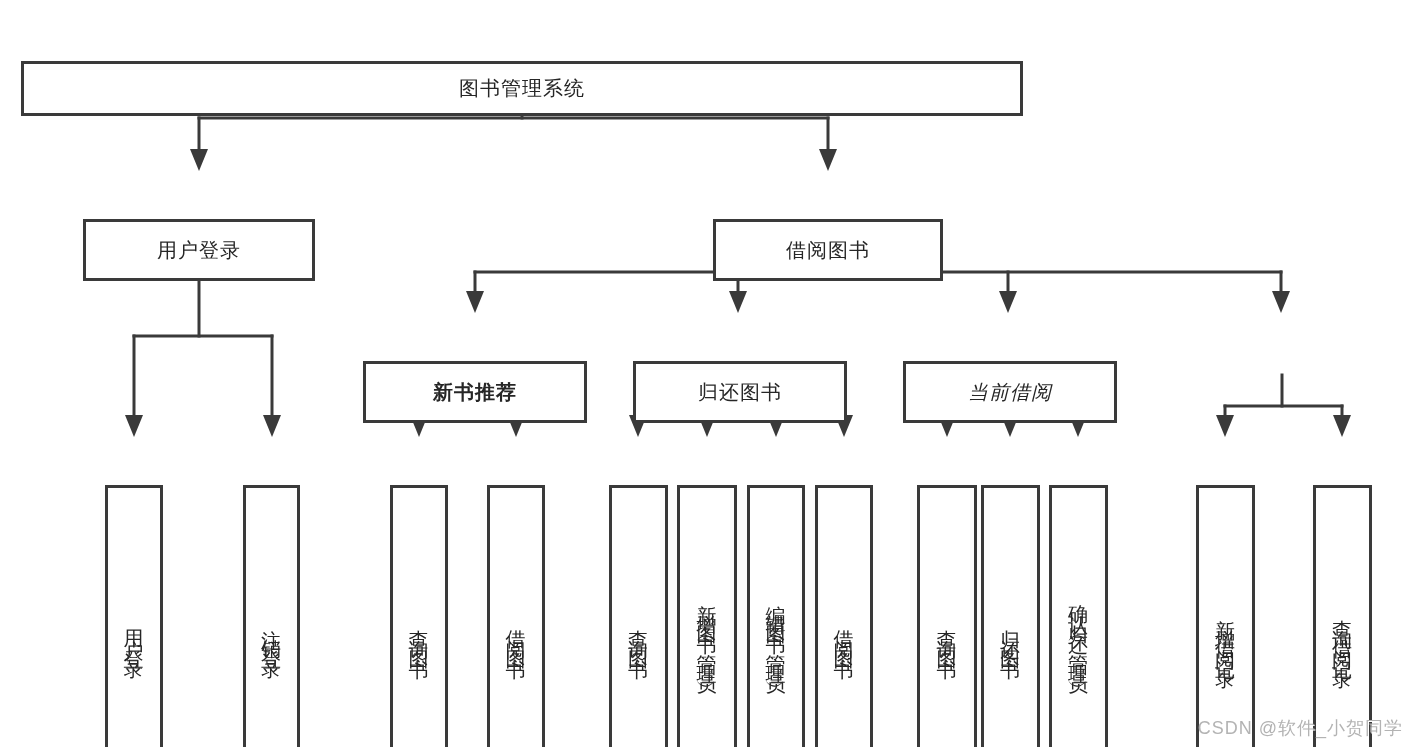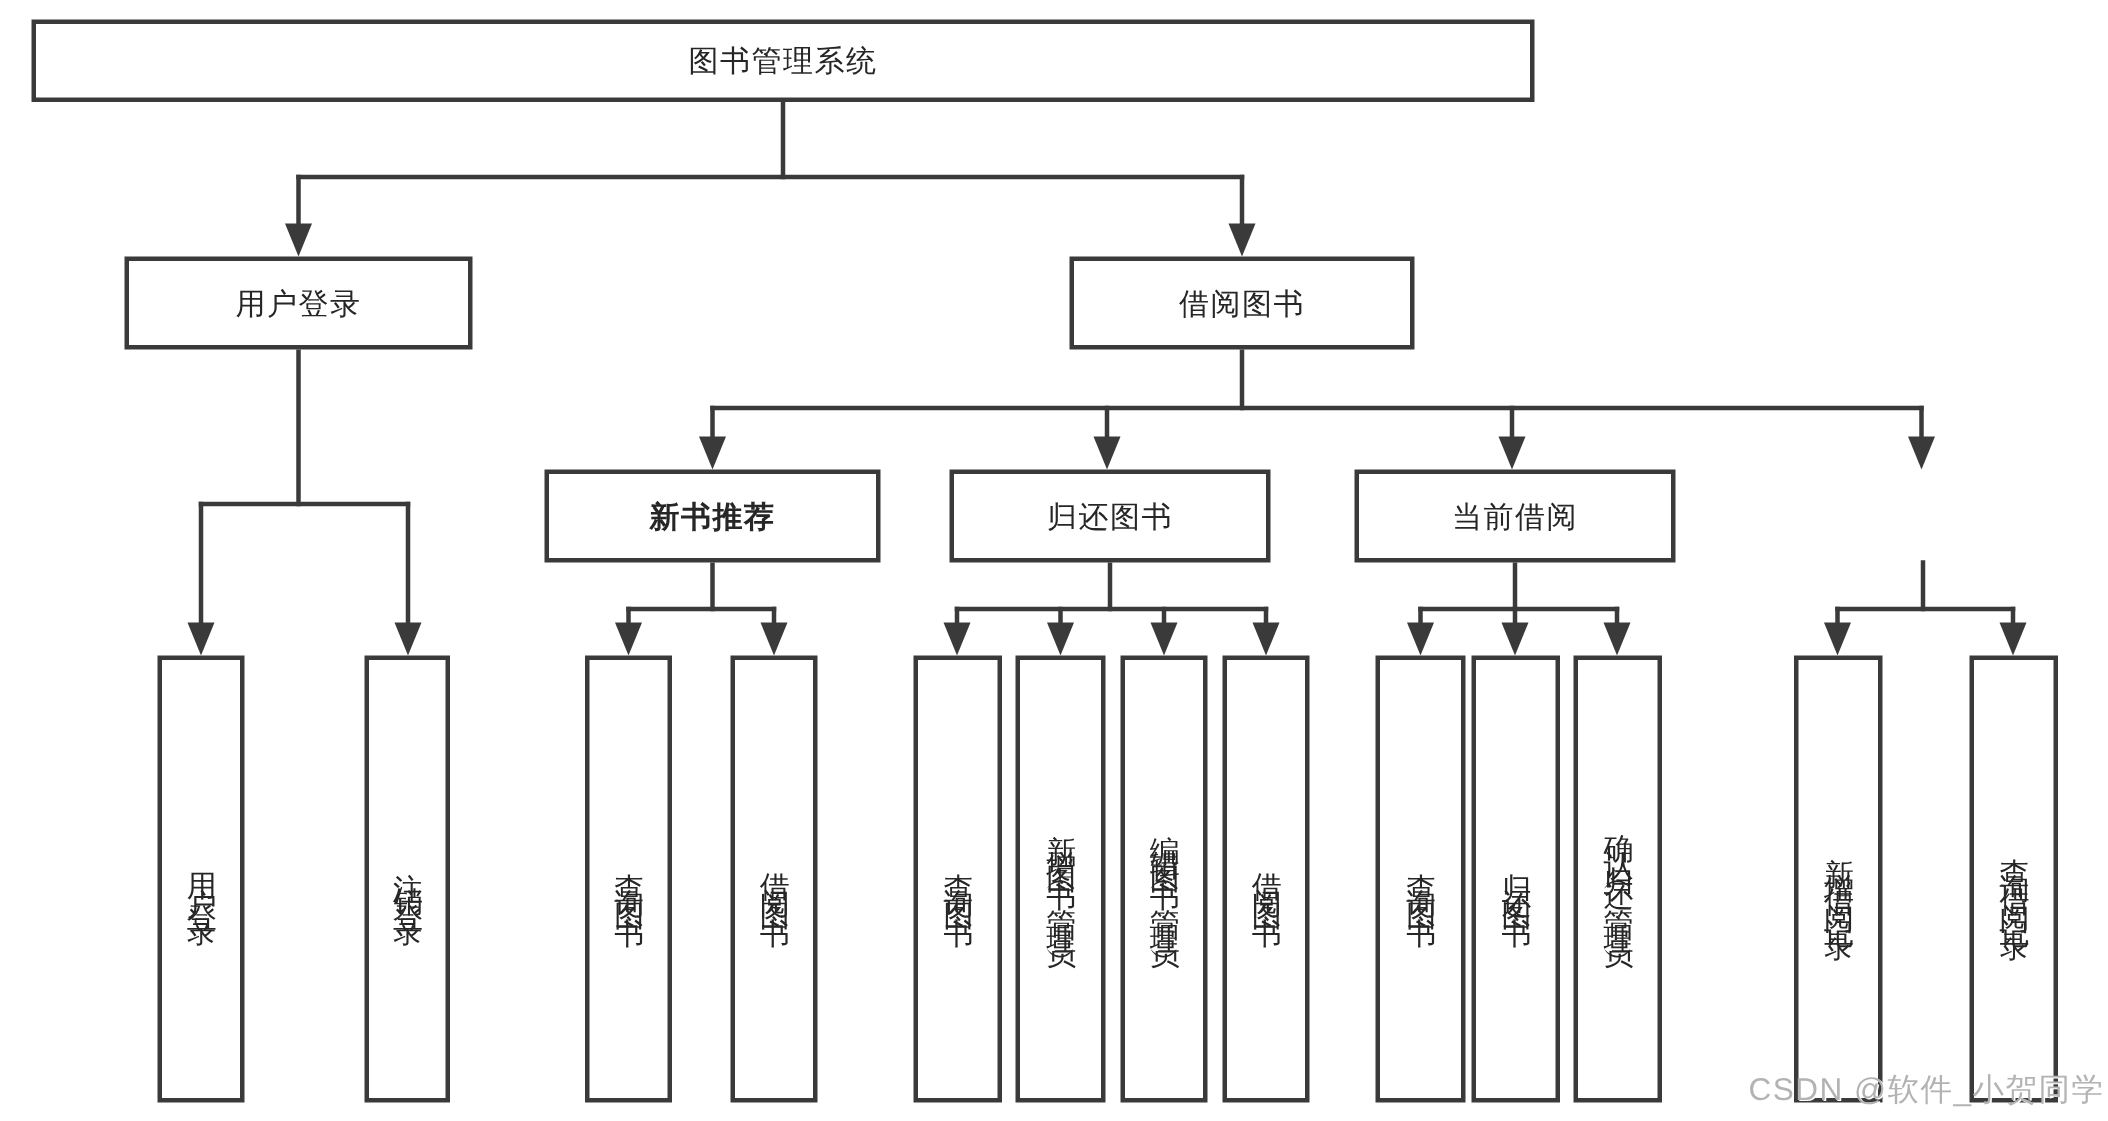--- a/index.html
+++ b/index.html
@@ -22,60 +22,61 @@
     box-sizing: border-box;
     border: 3px solid #3a3a3a;
     background: #ffffff;
     display: flex;
     align-items: center;
     justify-content: center;
     color: #262626;
     font-size: 20px;
     letter-spacing: 1px;
     z-index: 2;
+    margin-top: 48px;
   }
   .box .hlabel { white-space: nowrap; }
   .vbox .vlabel {
     writing-mode: vertical-rl;
     text-orientation: mixed;
     letter-spacing: 10px;
     line-height: 1;
     white-space: nowrap;
     max-height: 286px;
   }
   
   .n-root            { left: 21px;   top: 13px;  width: 1002px; height: 55px; }
   
   .n-user-login      { left: 83px;   top: 171px; width: 232px;  height: 62px; }
   .n-book-mgmt       { left: 713px;  top: 171px; width: 230px;  height: 62px; }
   
   .n-new-book        { left: 363px;  top: 313px; width: 224px;  height: 62px; font-weight: bold; }
   .n-book-borrow     { left: 633px;  top: 313px; width: 214px;  height: 62px; }
-  .n-current-borrow  { left: 903px;  top: 313px; width: 214px;  height: 62px; }
+  .n-current-borrow  { left: 903px;  top: 313px; width: 214px;  height: 62px; font-style: italic; }
   .n-borrow-record   { left: 1172px; top: 313px; width: 221px;  height: 62px; }
   
   .vbox { top: 437px; height: 298px; }
   .n-l-user-login    { left: 105px;  width: 58px; }
   .n-l-logout        { left: 243px;  width: 57px; }
   .n-l-query1        { left: 390px;  width: 58px; }
   .n-l-borrow1       { left: 487px;  width: 58px; }
   .n-l-query2        { left: 609px;  width: 59px; }
   .n-l-add-book      { left: 677px;  width: 60px; }
   .n-l-edit-book     { left: 747px;  width: 58px; }
   .n-l-borrow2       { left: 815px;  width: 58px; }
   .n-l-query3        { left: 917px;  width: 60px; }
   .n-l-return        { left: 981px;  width: 59px; }
   .n-l-confirm       { left: 1049px; width: 59px; }
   .n-l-add-record    { left: 1196px; width: 59px; }
   .n-l-query-record  { left: 1313px; width: 59px; }
   #watermark {
     position: absolute;
     right: 2px;
     bottom: 7px;
-    font-size: 21px;
+    font-size: 18px;
     color: #b3b3b3;
     text-shadow: 1px 1px 0 #ffffff;
     letter-spacing: 1px;
     z-index: 3;
     white-space: nowrap;
   }
 </style>
 </head>
 <body>
 

